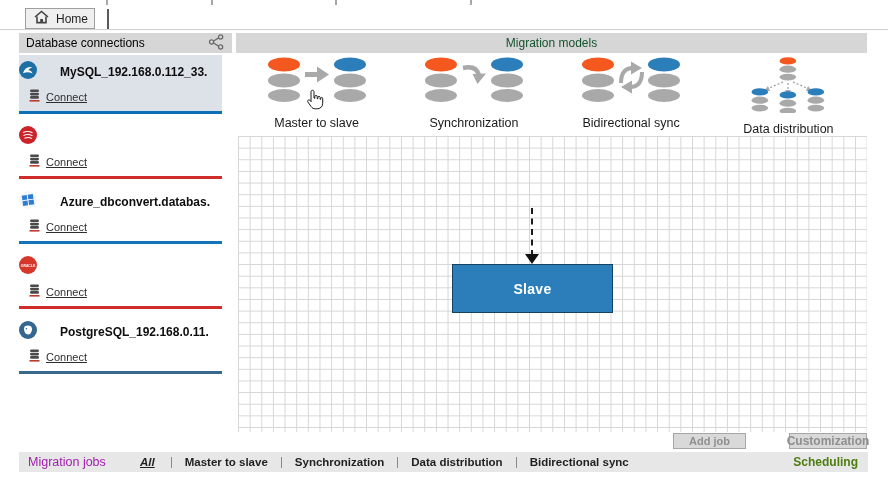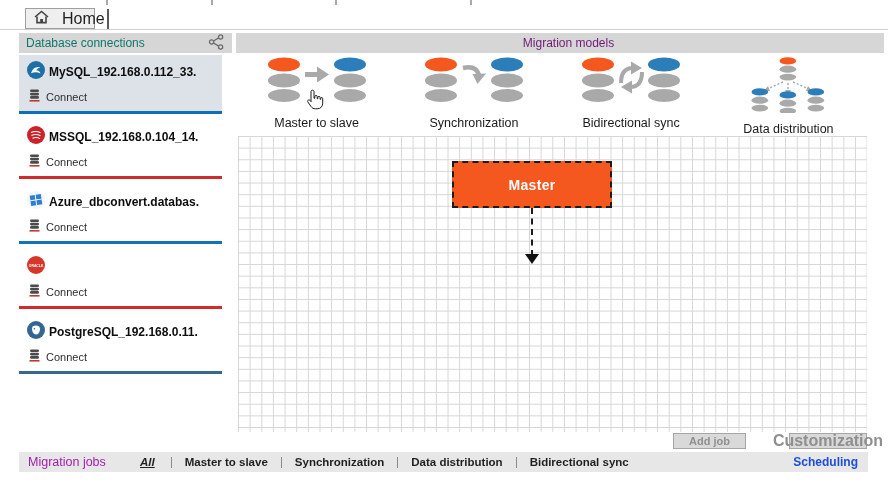--- a/index.html
+++ b/index.html
@@ -5,40 +5,40 @@
   html,body{margin:0;padding:0;background:#fff;}
   .stage{position:relative;width:888px;height:500px;background:#fff;overflow:hidden;
          font-family:"Liberation Sans",sans-serif;}
 
   
   .speck{position:absolute;top:0;width:2px;height:5px;background:#a8a8a8;}
 
   
   .tabrow{position:absolute;left:0;top:8px;width:888px;height:22px;border-bottom:1px solid #cfcfcf;box-sizing:border-box;}
   .tab{position:absolute;left:25px;top:0;width:70px;height:21px;background:#efefef;
-       border:1px solid #9f9f9f;box-sizing:border-box;display:flex;align-items:center;gap:13px;
-       padding-left:8px;font-size:16px;color:#1f1f1f;}
+       border:1px solid #9f9f9f;box-sizing:border-box;display:flex;align-items:center;gap:7px;
+       padding-left:8px;font-size:12px;color:#1f1f1f;}
   .tabsep{position:absolute;left:107px;top:1px;width:2px;height:20px;background:#5a5a5a;}
 
   
   .sb-header{position:absolute;left:19px;top:33px;width:213px;height:20px;background:#d6d6d6;
              display:flex;align-items:center;justify-content:space-between;padding:0 7px;
-             box-sizing:border-box;font-size:12px;color:#0f766e;}
+             box-sizing:border-box;font-size:12px;color:#000000;}
   .conn-list{position:absolute;left:19px;top:55px;width:203px;}
   .conn{background:#fff;border-bottom:3px solid #888;margin-bottom:6px;padding:6px 0 5px 0;cursor:pointer;}
   .conn.selected{background:#dde2e8;}
-  .conn .row1{display:flex;align-items:center;gap:4px;padding-left:8px;}
+  .conn .row1{display:flex;align-items:center;gap:23px;padding-left:0;}
   .conn .name{font-weight:bold;font-size:12px;color:#0d0d0d;white-space:nowrap;}
   .conn .row2{display:flex;align-items:center;gap:6px;padding-left:10px;margin-top:5px;}
-  .conn .connect{font-size:11px;color:#2e2e2e;}
+  .conn .connect{font-size:11px;color:#2e2e2e;text-decoration:underline;}
   .cicon{flex:none;}
 
   
   .main-header{position:absolute;left:236px;top:33px;width:631px;height:20px;background:#d6d6d6;
-               display:flex;align-items:center;justify-content:center;font-size:12px;color:#701a75;padding-left:17px;}
+               display:flex;align-items:center;justify-content:center;font-size:12px;color:#14532d;}
   .models{position:absolute;left:238px;top:57px;width:629px;height:76px;display:grid;
           grid-template-columns:repeat(4,1fr);}
   .model{display:flex;flex-direction:column;align-items:center;gap:5px;cursor:pointer;}
   .model .mlabel{font-size:12.5px;color:#1a1a1a;}
 
   
   .canvas{position:absolute;left:238px;top:136px;width:629px;height:296px;background:#fff;
     background-image:linear-gradient(#d6d6d6 1px,transparent 1px),
                      linear-gradient(90deg,#d6d6d6 1px,transparent 1px);
     background-size:11.65px 11.65px;}
@@ -48,30 +48,30 @@
   .slave{left:214px;top:128px;width:161px;height:49px;border:1px solid #17425f;}
   .connector{position:absolute;left:293px;top:72px;width:0;height:48px;border-left:2px dashed #1c1c1c;}
   .arrowhead{position:absolute;left:287px;top:118px;width:0;height:0;
              border:7px solid transparent;border-top:10px solid #111;}
 
   
   .btn{position:absolute;height:16px;background:#d9d9d9;border:1px solid #a6a6a6;color:#8f8f8f;
        font-weight:bold;display:flex;align-items:center;justify-content:center;
        box-sizing:border-box;cursor:pointer;}
   .add-job{left:673px;top:433px;width:73px;font-size:11px;}
-  .customization{left:789px;top:433px;width:78px;font-size:16px;}
+  .customization{left:789px;top:433px;width:78px;font-size:12px;}
 
   
   .jobsbar{position:absolute;left:19px;top:452px;width:849px;height:20px;background:#e7e7e7;
            display:flex;align-items:center;}
   .jb-title{color:#a21caf;font-size:12.5px;margin-left:9px;width:112px;}
   .filter{font-size:11.5px;font-weight:bold;color:#1f1f1f;padding:0 13px;cursor:pointer;white-space:nowrap;}
   .filter.active{text-decoration:underline;padding:0 16px 0 0;font-style:italic;}
   .fsep{width:1px;height:11px;background:#8a8a8a;}
-  .scheduling{margin-left:auto;margin-right:10px;font-weight:bold;font-size:12px;color:#1d4ed8;cursor:pointer;}
+  .scheduling{margin-left:auto;margin-right:10px;font-weight:bold;font-size:12px;color:#4d7c0f;cursor:pointer;}
 
   .cursor{position:absolute;left:306px;top:89px;z-index:20;pointer-events:none;}
 
   svg .dbt-o{fill:#f4581e;} svg .dbt-b{fill:#2c7ebb;} svg .dbg{fill:#a9a9a9;}
   svg .arr{fill:#a9a9a9;} svg .arrs{stroke:#a9a9a9;fill:none;}
 </style>
 </head>
 <body>
 
 <div class="stage">
@@ -141,21 +141,20 @@
         <span class="cicon">
           <svg width="18" height="18" viewBox="0 0 18 18">
               <circle cx="9" cy="9" r="9" fill="#cc2229"></circle>
               <g fill="none" stroke="#fff" stroke-width="1.1">
                 <path d="M4 6.5 Q9 4.5 13.5 6.8"></path>
                 <path d="M4.5 9.5 Q9 7.5 13.5 9.8"></path>
                 <path d="M5.5 12.3 Q9.5 10.5 13 12.6"></path>
               </g>
             </svg>
         </span>
-        <span class="name">MSSQL_192.168.0.104_14.</span>
       </div>
       <div class="row2">
         <span>
           <svg width="11" height="13" viewBox="0 0 11 13">
               <g fill="#4a4a4a">
                 <rect x="1" y="0.5" width="9" height="2.6" rx="1.3"></rect>
                 <rect x="1" y="3.8" width="9" height="2.6" rx="1.3"></rect>
                 <rect x="1" y="7.1" width="9" height="2.6" rx="1.3"></rect>
               </g>
               <rect x="0.5" y="11" width="10" height="1.6" fill="#c0392b"></rect>
@@ -346,25 +345,25 @@
 
   </div>
 
   <div class="cursor">
     <svg width="18" height="22" viewBox="0 0 18 22">
       <path d="M6.5 1.2 C7.4 1.2 8 1.9 8 2.8 L8 9.2 L8.8 9.3 L8.8 7.6 C8.8 6.9 9.4 6.4 10 6.4 C10.7 6.4 11.2 6.9 11.2 7.6 L11.2 9.6 L11.9 9.7 L11.9 8.4 C11.9 7.8 12.4 7.3 13 7.3 C13.6 7.3 14.1 7.8 14.1 8.4 L14.1 10.3 L14.7 10.4 L14.7 9.5 C14.7 8.9 15.2 8.5 15.7 8.5 C16.3 8.5 16.7 8.9 16.7 9.5 L16.7 14.2 C16.7 17.5 14.5 19.8 11.2 19.8 L9.2 19.8 C7.5 19.8 6.1 19 5.2 17.7 L1.8 12.9 C1.3 12.2 1.7 11.2 2.5 11 C3.1 10.8 3.7 11 4.1 11.5 L5 12.7 L5 2.8 C5 1.9 5.6 1.2 6.5 1.2 Z" fill="#fff" stroke="#1a1a1a" stroke-width="1"></path>
     </svg>
   </div>
 
   <div class="canvas">
-    <div class="node master" style="background: rgb(244, 88, 30);">
-      <span>Master</span>
-    </div>
     <div class="connector"></div>
     <div class="arrowhead"></div>
+    <div class="node slave" style="background: rgb(44, 126, 187);">
+      <span>Slave</span>
+    </div>
   </div>
 
   <div class="btn add-job">
     <span>Add job</span>
   </div>
   <div class="btn customization">
     <span>Customization</span>
   </div>
 
   <div class="jobsbar">

